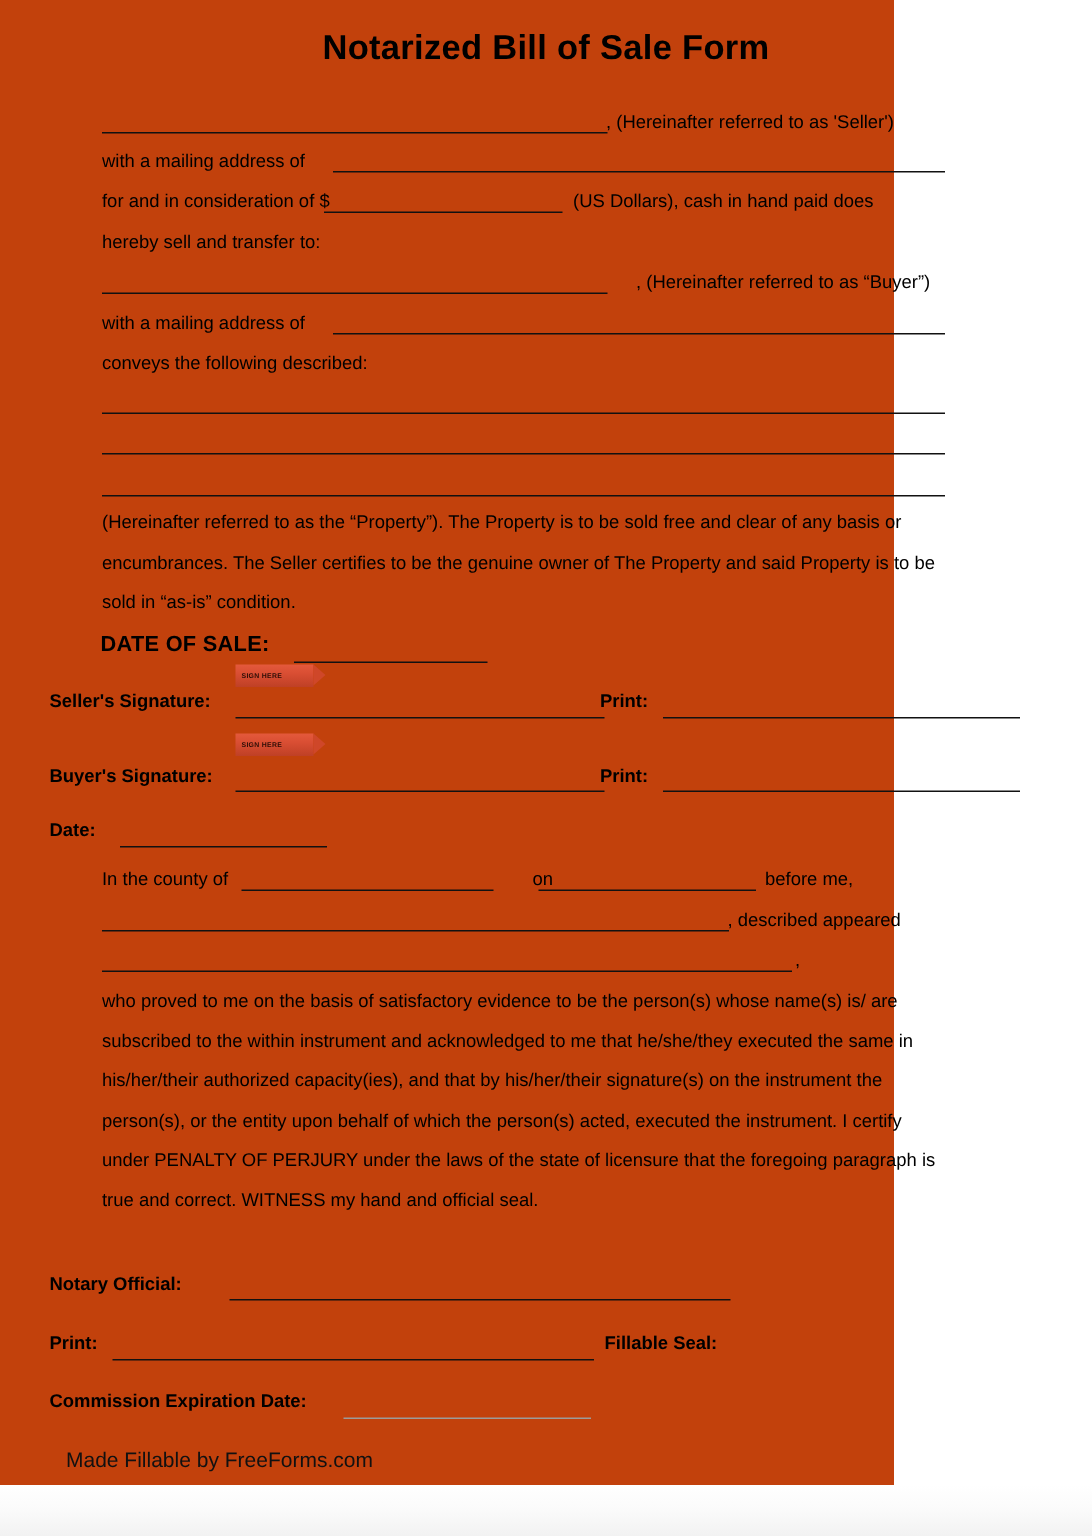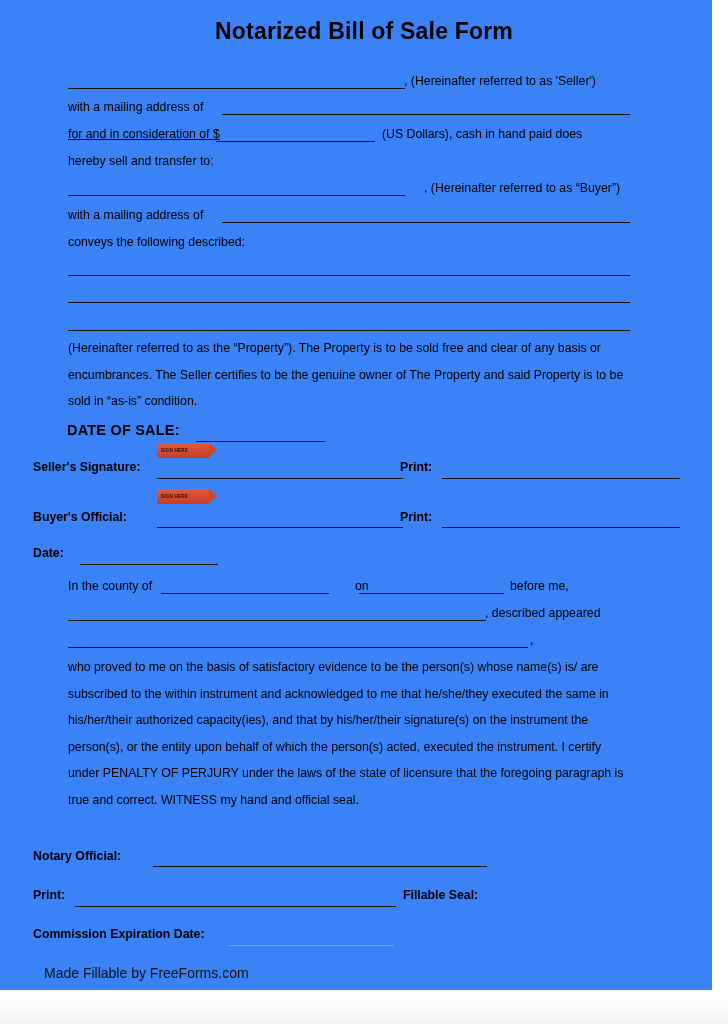--- a/index.html
+++ b/index.html
@@ -9,23 +9,23 @@
     height: 1024px;
     background: #ffffff;
     font-family: "Liberation Sans", sans-serif;
     color: #000000;
     overflow: hidden;
     position: relative;
   }
 
   .page {
     position: relative;
-    width: 712px;
+    width: 596px;
     height: 1024px;
-    background: #3b82f6;
+    background: #c2410c;
   }
 
   
   .page-bottom-shade {
     position: absolute;
     left: 0;
     bottom: 0;
     width: 728px;
     height: 34px;
     background: linear-gradient(to bottom, #ffffff 0%, #fbfbfb 45%, #f2f2f2 100%);
@@ -113,21 +113,21 @@
 <div class="page">
 
   <div class="doc-title">Notarized Bill of Sale Form</div>
 
   <div class="rule" style="left:68px; top:88px; width:337px;"></div>
   <div class="t" style="left:404px; top:74px;">, (Hereinafter referred to as 'Seller')</div>
 
   <div class="t" style="left:68px; top:100px;">with a mailing address of</div>
   <div class="rule" style="left:222px; top:114px; width:408px;"></div>
 
-  <div class="t" style="left:68px; top:127px;text-decoration:underline;">for and in consideration of $</div>
+  <div class="t" style="left:68px; top:127px;">for and in consideration of $</div>
   <div class="rule" style="left:216px; top:141px; width:159px;"></div>
   <div class="t" style="left:382px; top:127px;">(US Dollars), cash in hand paid does</div>
 
   <div class="t" style="left:68px; top:154px;">hereby sell and transfer to:</div>
 
   <div class="rule" style="left:68px; top:195px; width:337px;"></div>
   <div class="t" style="left:404px; top:181px;margin-left:20px;">, (Hereinafter referred to as “Buyer”)</div>
 
   <div class="t" style="left:68px; top:208px;">with a mailing address of</div>
   <div class="rule" style="left:222px; top:222px; width:408px;"></div>
@@ -147,21 +147,21 @@
     <span class="tag-label">SIGN HERE</span>
   </div>
   <div class="t b" style="left:33px; top:460px;">Seller's Signature:</div>
   <div class="rule thin" style="left:157px; top:478px; width:246px;"></div>
   <div class="t b" style="left:400px; top:460px;">Print:</div>
   <div class="rule thin" style="left:442px; top:478px; width:238px;"></div>
 
   <div class="sign-tag" style="left:157px; top:489px;">
     <span class="tag-label">SIGN HERE</span>
   </div>
-  <div class="t b" style="left:33px; top:510px;">Buyer's Official:</div>
+  <div class="t b" style="left:33px; top:510px;">Buyer's Signature:</div>
   <div class="rule thin" style="left:157px; top:527px; width:246px;"></div>
   <div class="t b" style="left:400px; top:510px;">Print:</div>
   <div class="rule thin" style="left:442px; top:527px; width:238px;"></div>
 
   <div class="t b" style="left:33px; top:546px;">Date:</div>
   <div class="rule thin" style="left:80px; top:564px; width:138px;"></div>
 
   <div class="t" style="left:68px; top:579px;">In the county of</div>
   <div class="rule thin" style="left:161px; top:593px; width:168px;"></div>
   <div class="t" style="left:338px; top:579px;margin-left:17px;">on</div>

